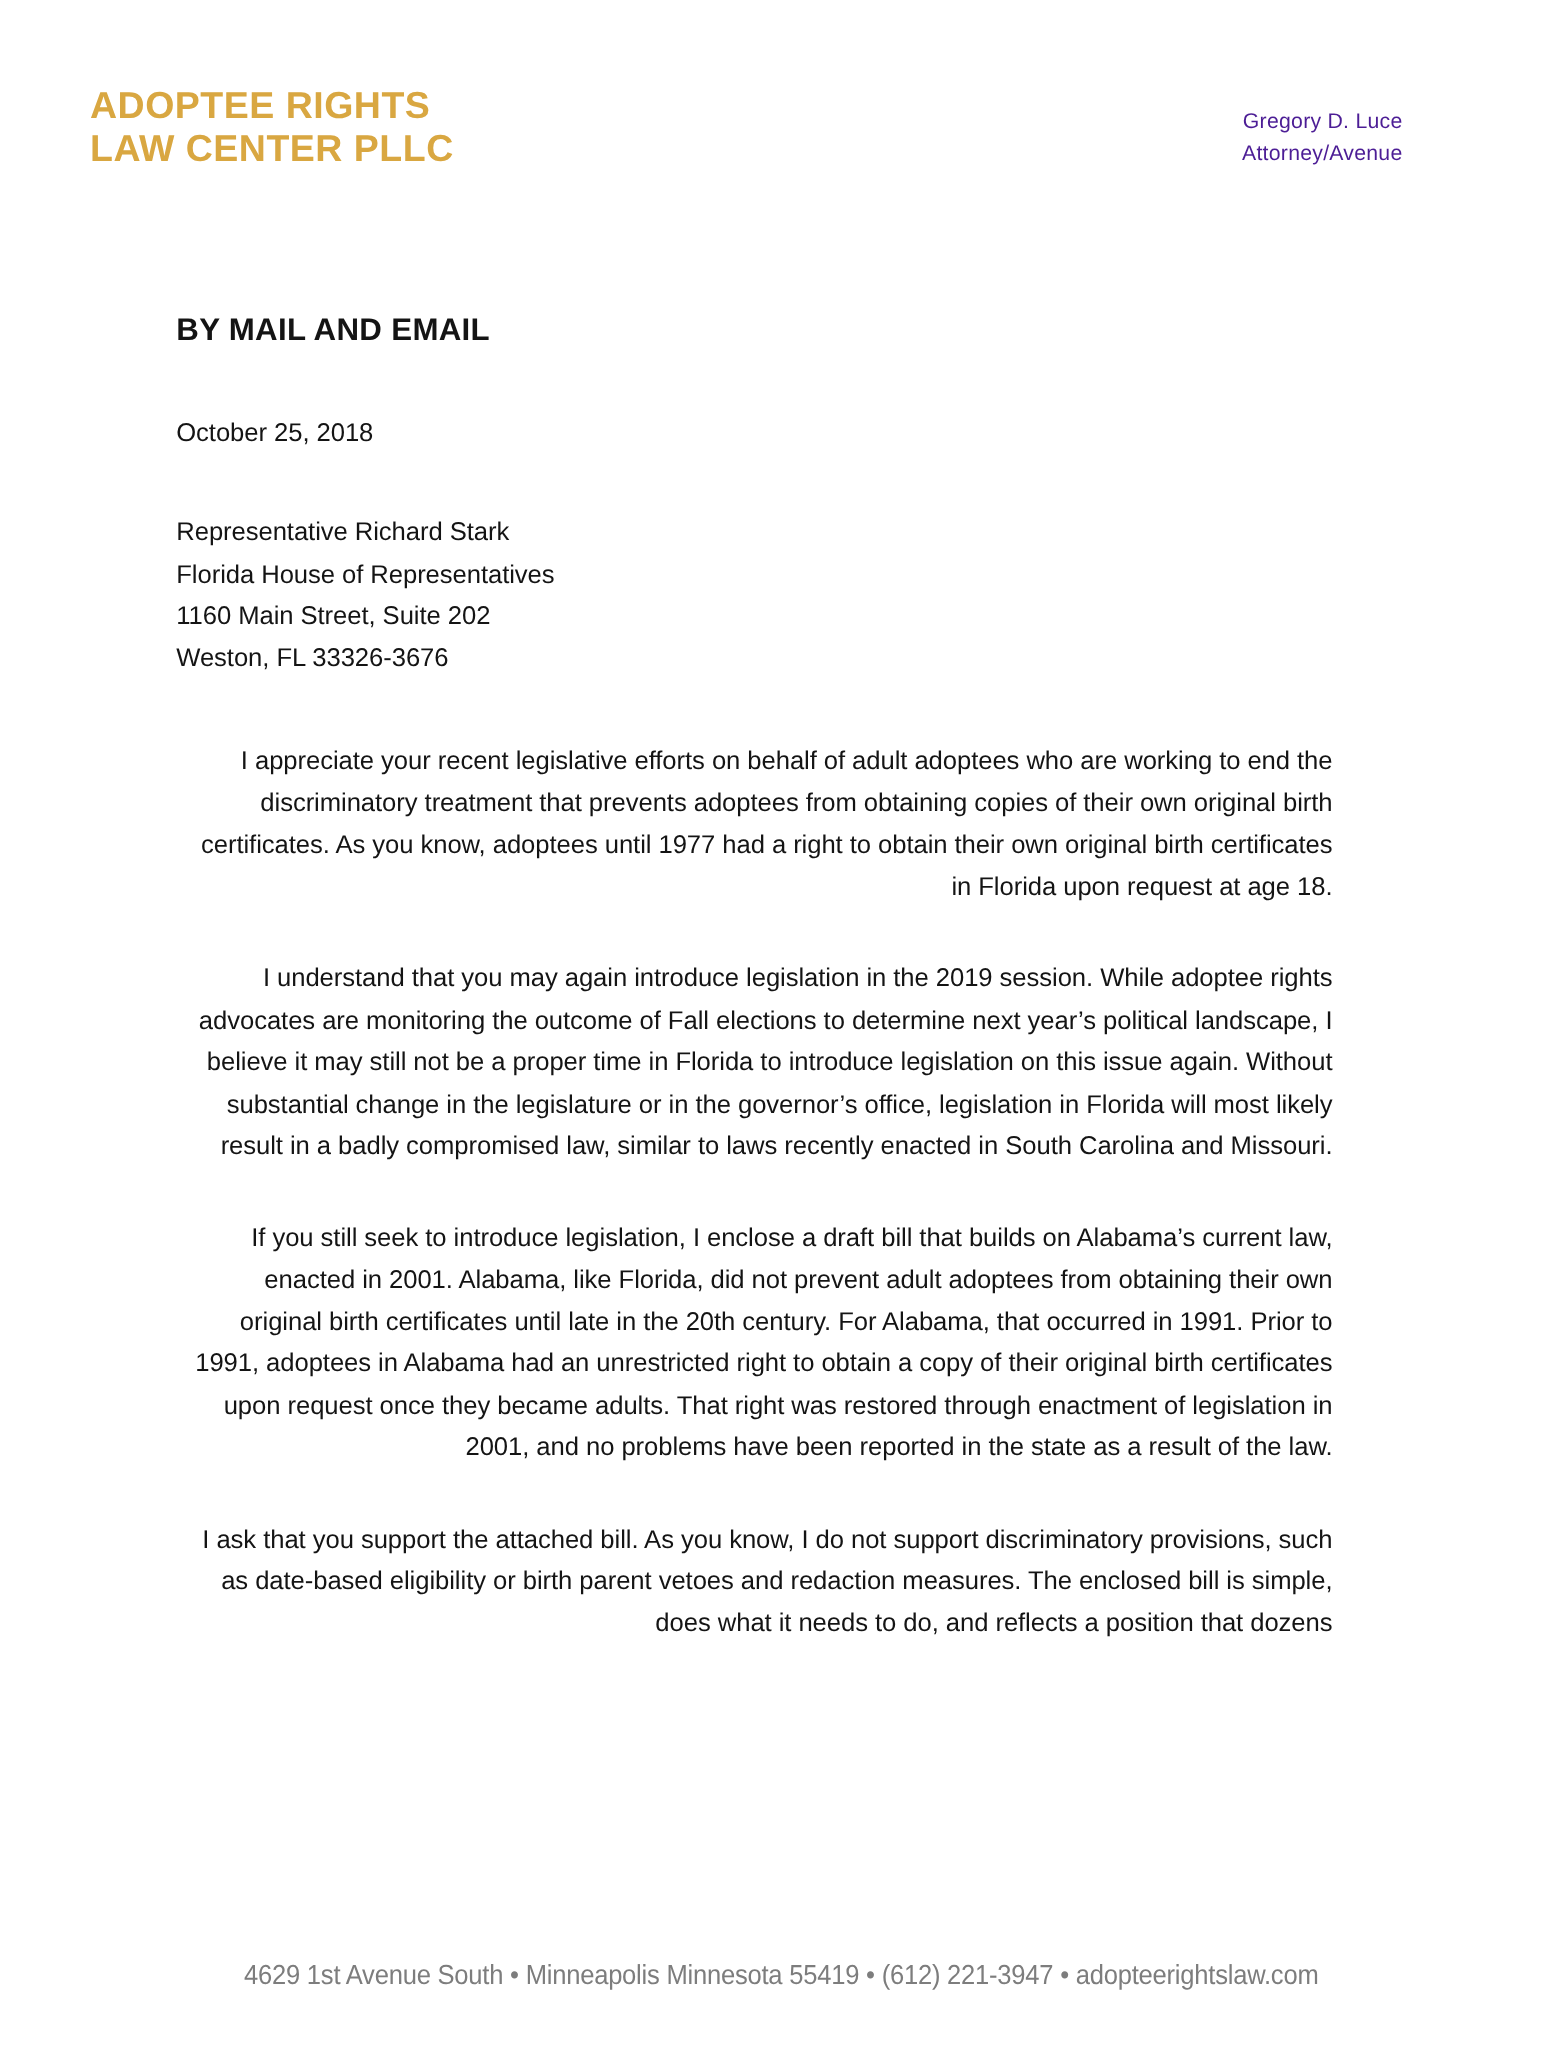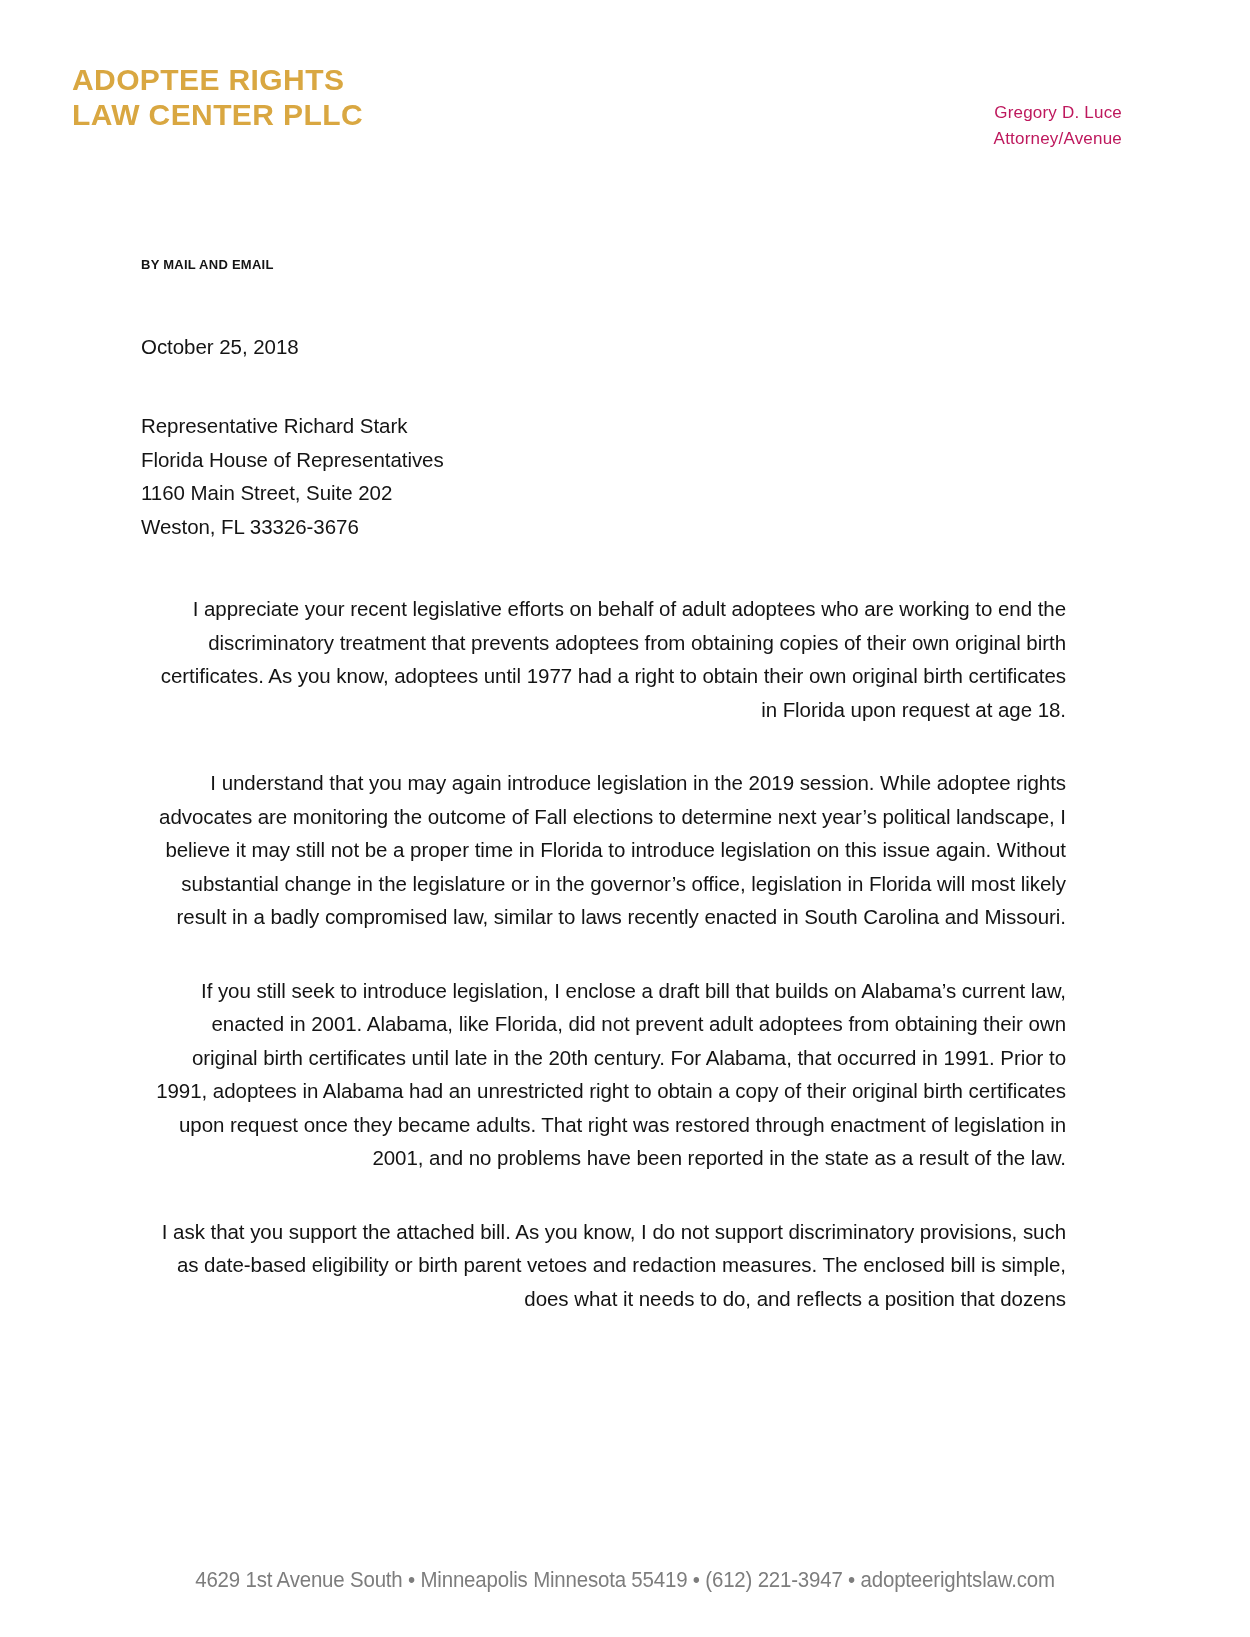--- a/index.html
+++ b/index.html
@@ -18,38 +18,38 @@
   }
 
   
   .letterhead {
     position: absolute;
     top: 62px;
     left: 72px;
     right: 72px;
     display: flex;
     justify-content: space-between;
-    align-items: flex-start;
+    align-items: flex-end;
   }
   .logo {
     font-family: "Liberation Sans", sans-serif;
     font-weight: bold;
     font-size: 30px;
     line-height: 1.17;
     letter-spacing: 0.4px;
     color: #d9a741;
     white-space: nowrap;
   }
   .logo-line { display: block; }
 
   .attorney-block {
     text-align: right;
-    margin-top: 38px;
+    margin-top: 22px;
     margin-right: 56px;
-    color: #be185d;
+    color: #4c1d95;
     font-size: 17px;
     line-height: 1.55;
     font-family: "Liberation Sans", sans-serif;
     letter-spacing: 0.2px;
   }
   .attorney-line { display: block; }
 
   
   .letter-body {
     position: absolute;
@@ -57,21 +57,21 @@
     left: 141px;
     width: 925px;
     color: #141414;
     font-size: 20.5px;
     line-height: 33.5px;
     font-family: "Liberation Sans", sans-serif;
     letter-spacing: -0.05px;
   }
   .delivery-method {
     font-weight: bold;
-    font-size: 13px;
+    font-size: 25px;
     letter-spacing: 0.25px;
     margin: 0 0 48px 0;
   }
   .letter-date {
     margin: 0 0 46px 0;
   }
   .recipient-block {
     margin: 0 0 49px 0;
   }
   .recipient-line { display: block; }

